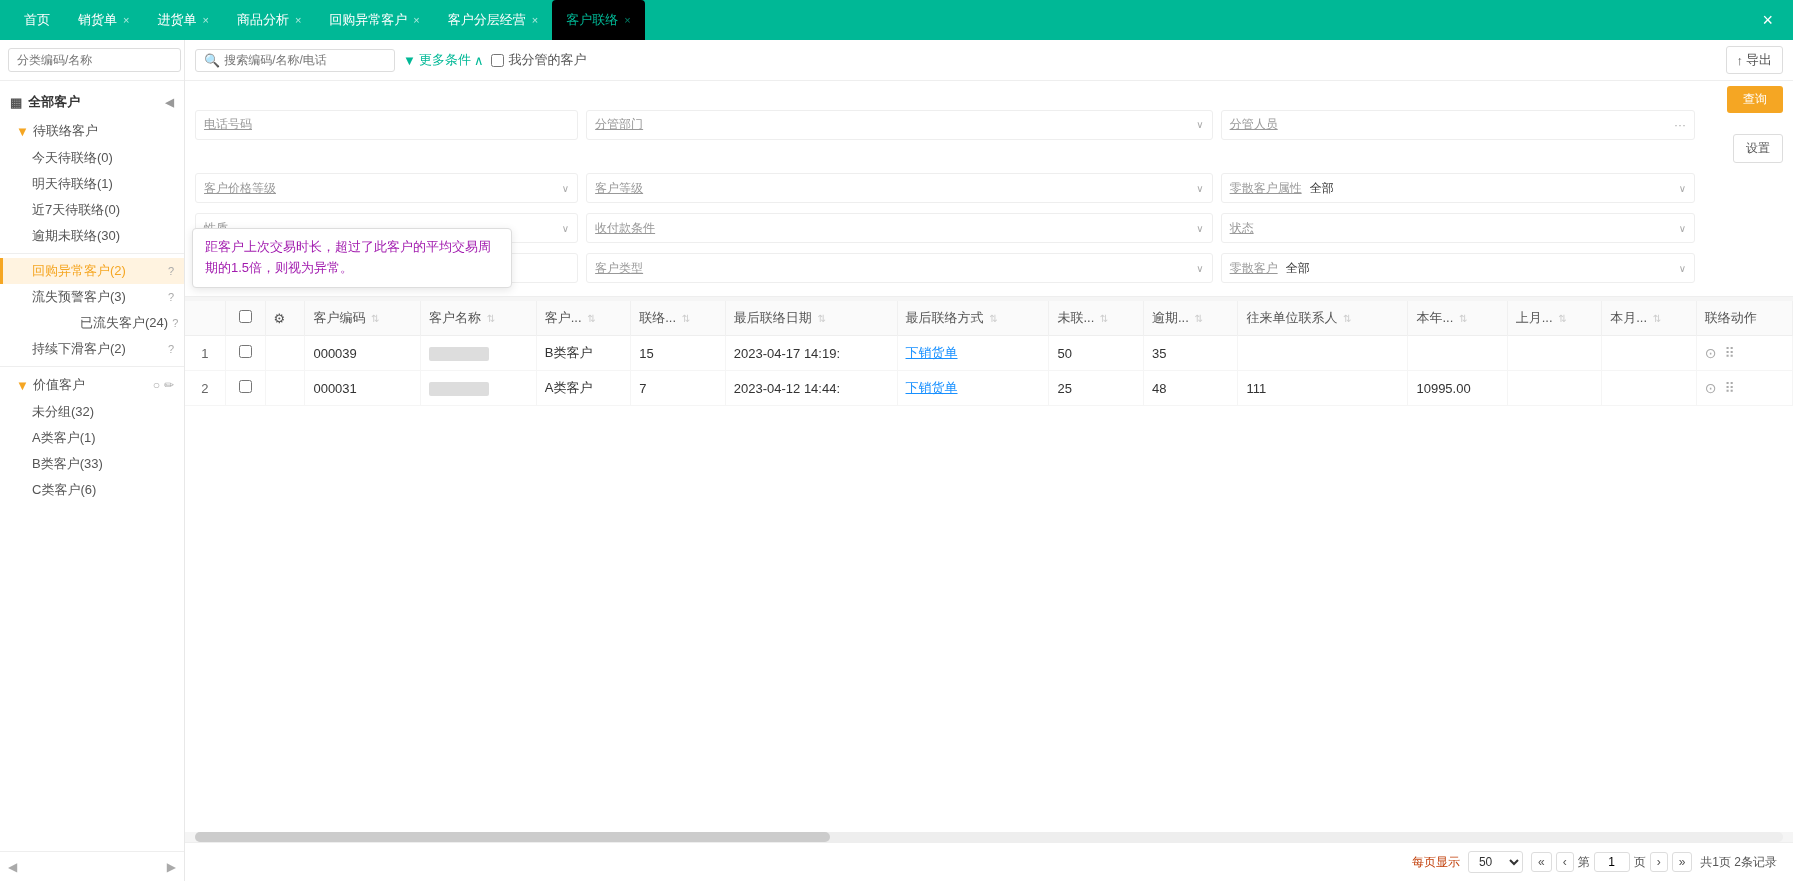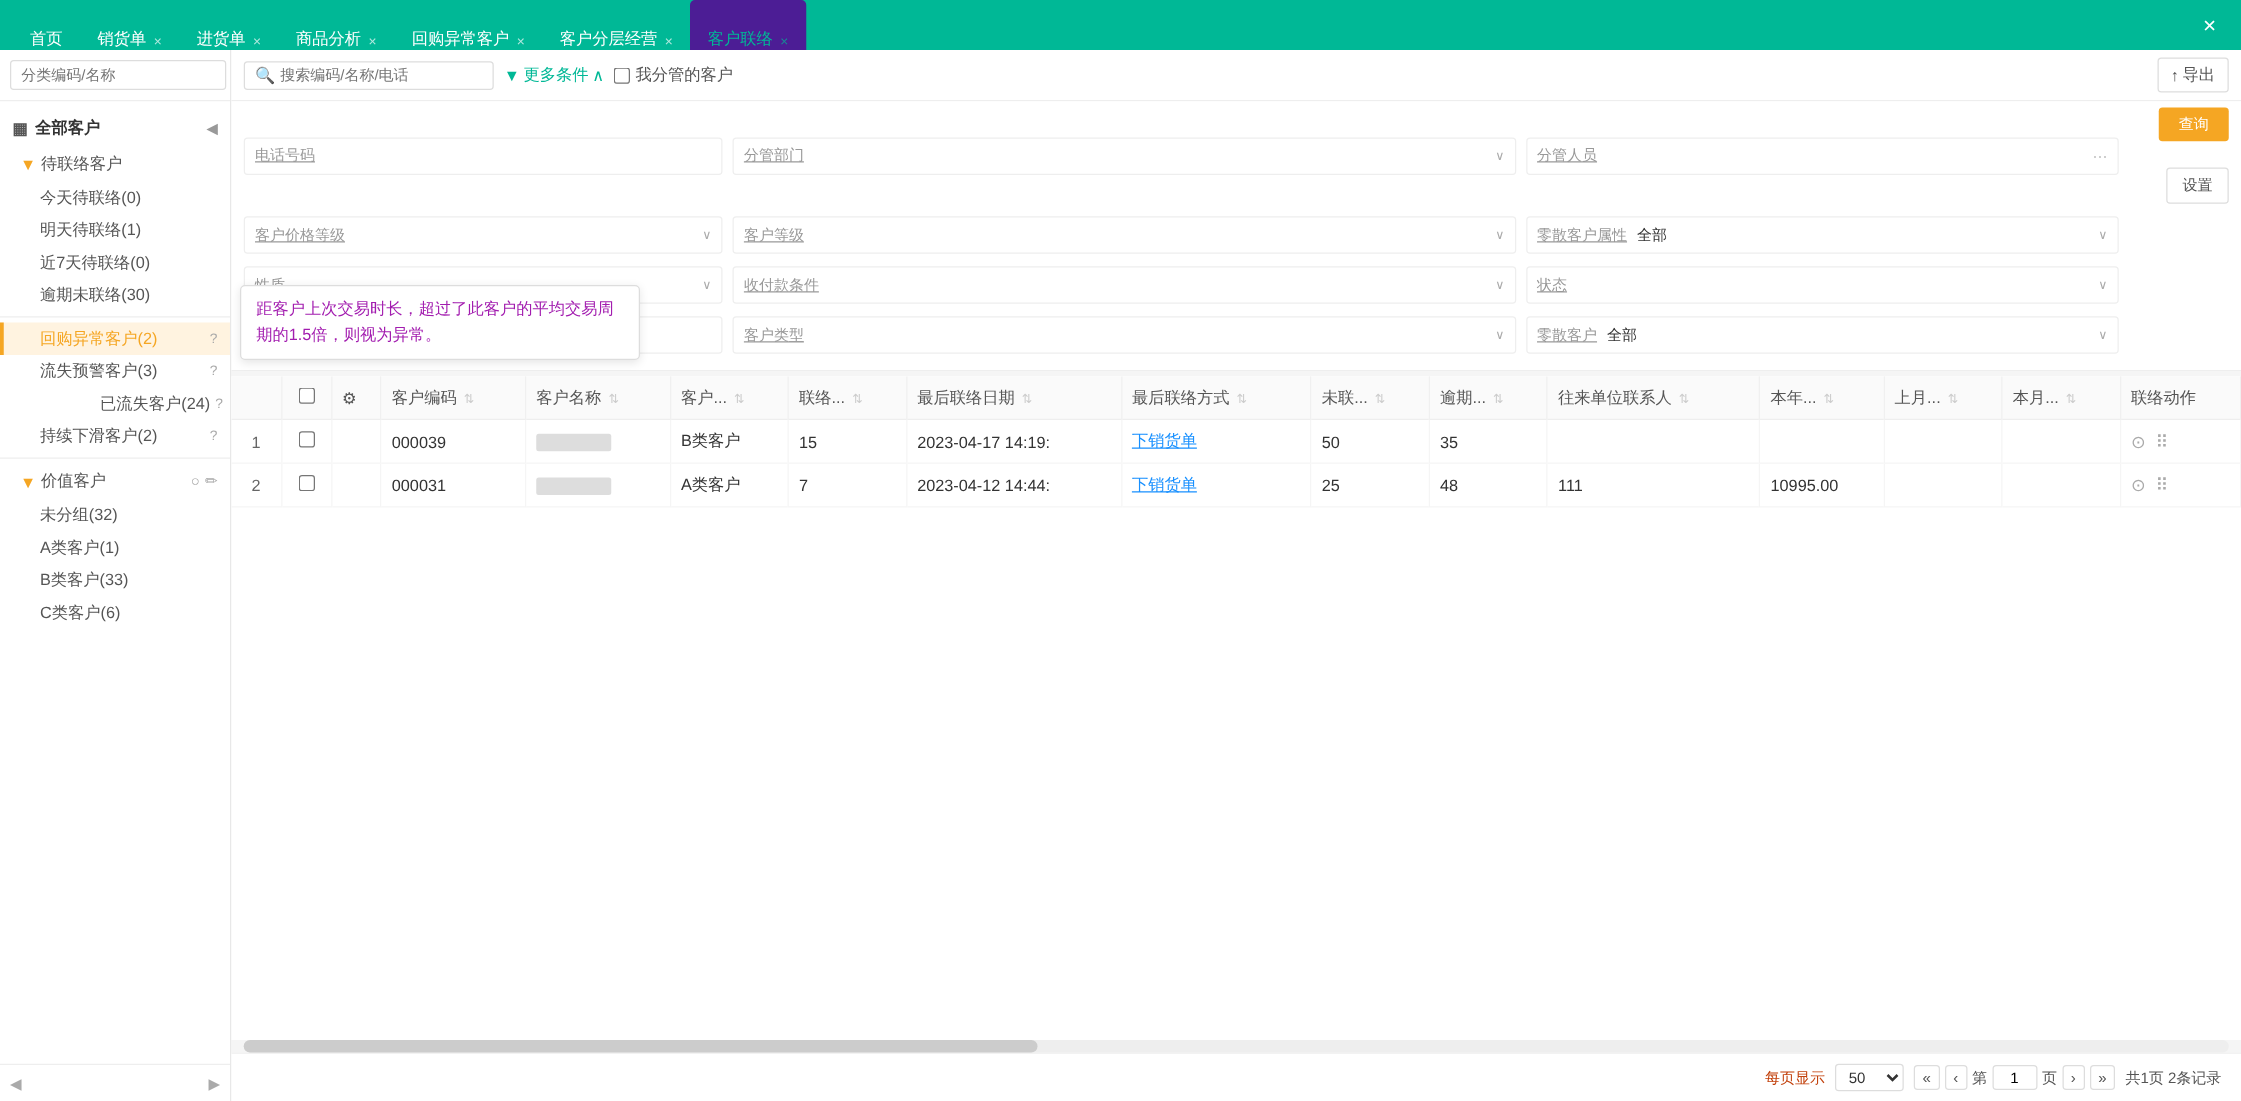--- a/index.html
+++ b/index.html
@@ -3,23 +3,23 @@
   <meta charset="utf-8">
   <style>
     * { box-sizing: border-box; margin: 0; padding: 0; font-family: 'Microsoft YaHei', Arial, sans-serif; font-size: 13px; }
     body { background: #f5f5f5; overflow: hidden; width: 1793px; height: 881px; }
 
     
     .top-nav {
       display: flex; align-items: center; background: #00b896; height: 40px; padding: 0 10px; gap: 0;
     }
     .nav-item {
-      color: #fff; padding: 0 14px; height: 40px; display: flex; align-items: flex-end; cursor: pointer; white-space: nowrap; font-size: 13px; position: relative;
-    }
-    .nav-item.active { background: #4c1d95; color: #00b896; border-radius: 4px 4px 0 0; }
+      color: #fff; padding: 0 14px; height: 40px; display: flex; align-items: center; cursor: pointer; white-space: nowrap; font-size: 13px; position: relative;
+    }
+    .nav-item.active { background: #000000; color: #00b896; border-radius: 4px 4px 0 0; }
     .nav-item .close-x { margin-left: 6px; font-size: 11px; opacity: 0.7; }
     .nav-spacer { flex: 1; }
     .nav-close { color: #fff; font-size: 18px; cursor: pointer; padding: 0 10px; }
 
     
     .main-layout { display: flex; height: calc(881px - 40px); }
 
     
     .sidebar {
       width: 185px; min-width: 185px; background: #fff; border-right: 1px solid #e8e8e8; display: flex; flex-direction: column; overflow: hidden;

